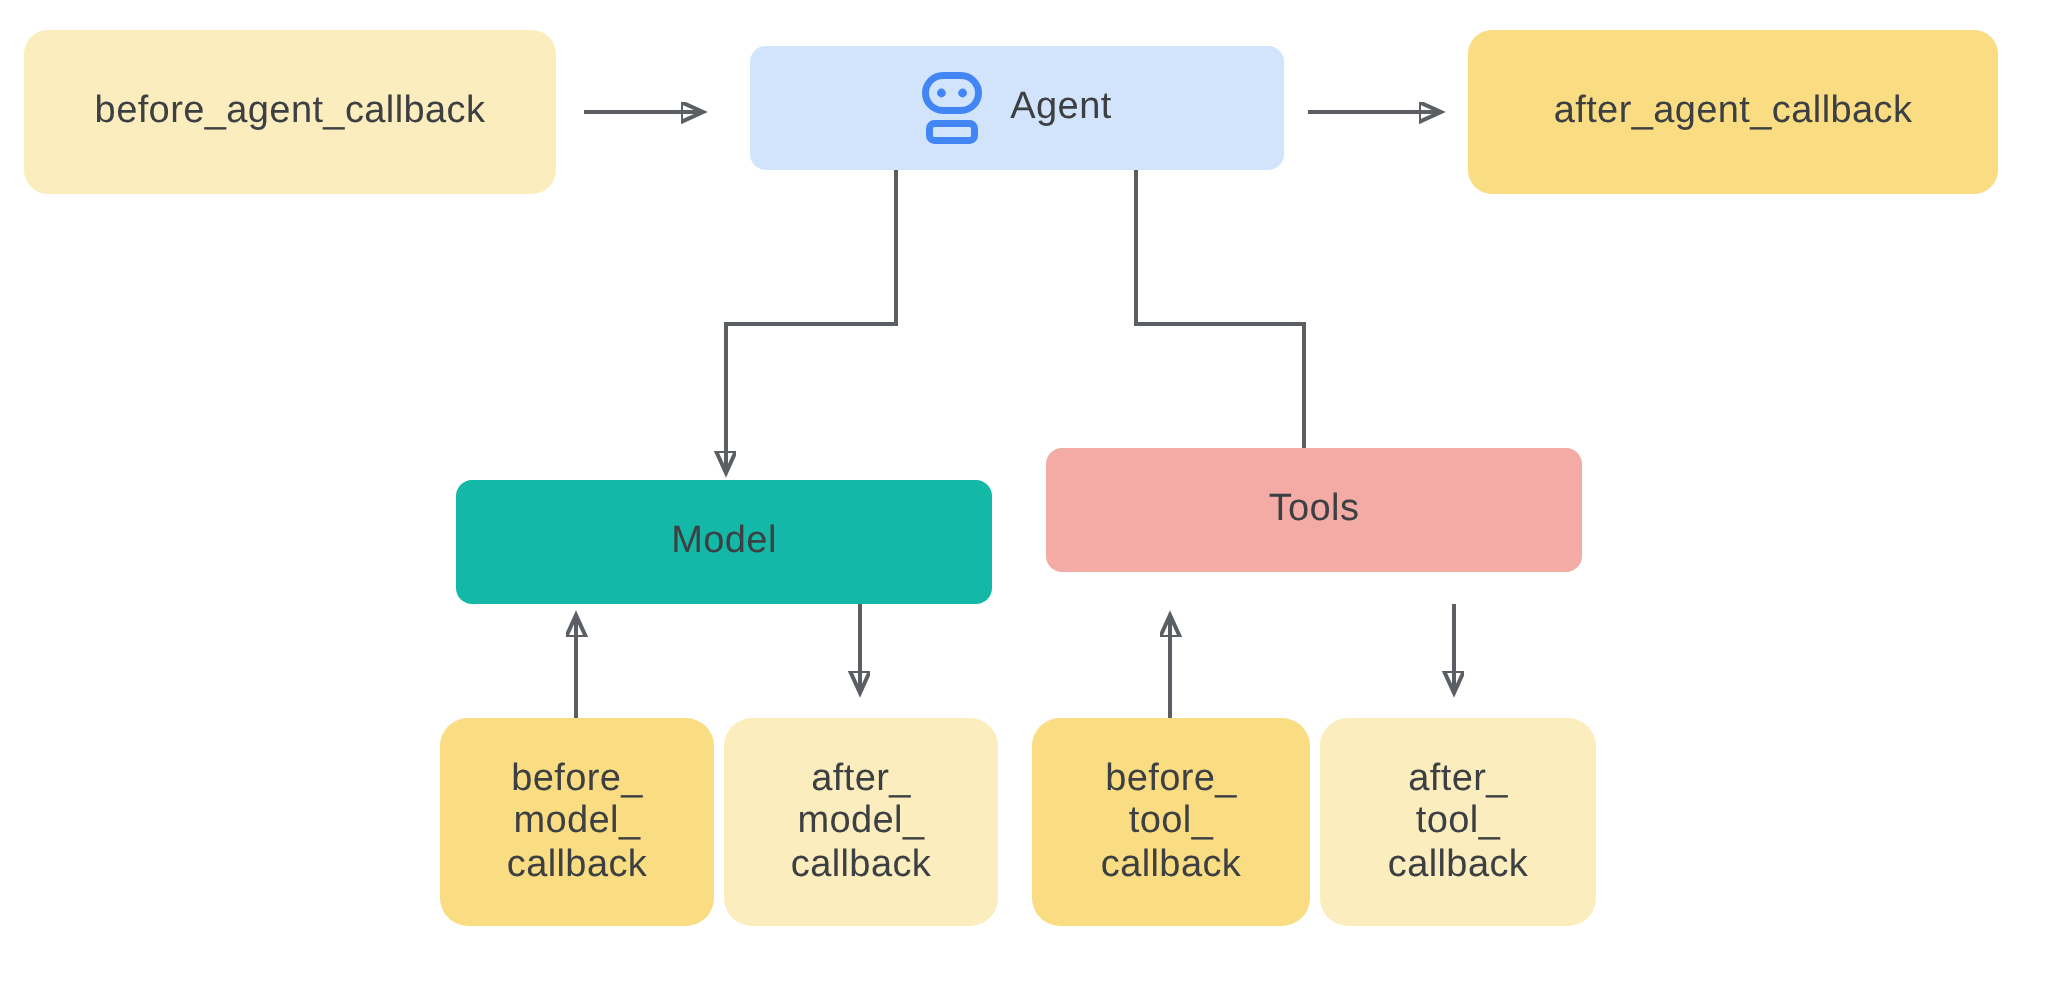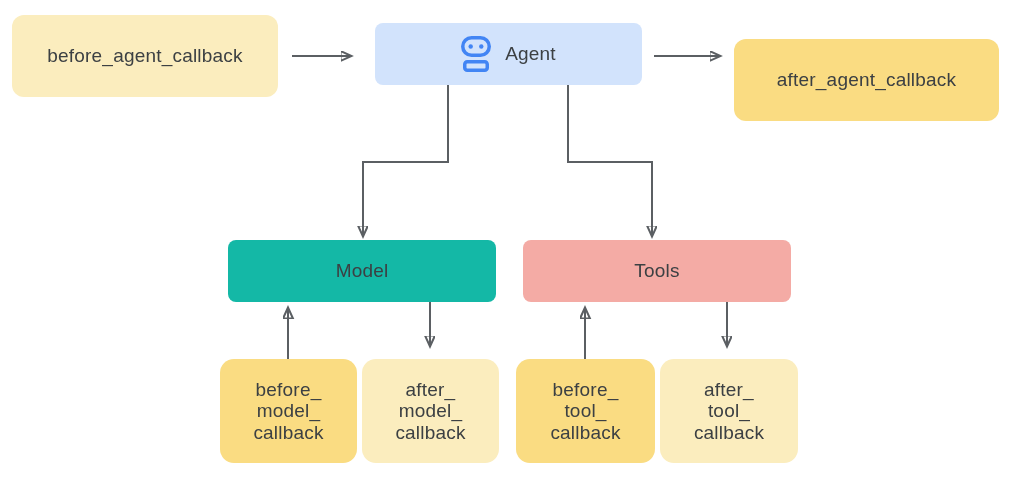--- a/index.html
+++ b/index.html
@@ -36,23 +36,23 @@
     font-size: 19px;
     letter-spacing: 0.2px;
     box-sizing: border-box;
   }
   .node--wide   { border-radius: 12px; }
   .node--bar    { border-radius: 8px; }
   .node--small  { border-radius: 14px; line-height: 1.12; }
 
   .node-before-agent { left: 12px;  top: 15px;  width: 266px; height: 82px; }
   .node-agent        { left: 375px; top: 23px;  width: 267px; height: 62px; }
-  .node-after-agent  { left: 734px; top: 15px;  width: 265px; height: 82px; margin-top: 24px; }
+  .node-after-agent  { left: 734px; top: 15px;  width: 265px; height: 82px; }
   .node-model        { left: 228px; top: 240px; width: 268px; height: 62px; }
-  .node-tools        { left: 523px; top: 240px; width: 268px; height: 62px; }
+  .node-tools        { left: 523px; top: 224px; width: 268px; height: 62px; }
   .node-before-model { left: 220px; top: 359px; width: 137px; height: 104px; }
   .node-after-model  { left: 362px; top: 359px; width: 137px; height: 104px; }
   .node-before-tool  { left: 516px; top: 359px; width: 139px; height: 104px; }
   .node-after-tool   { left: 660px; top: 359px; width: 138px; height: 104px; }
 
   .agent-inner {
     display: flex;
     align-items: center;
     gap: 14px;
   }

